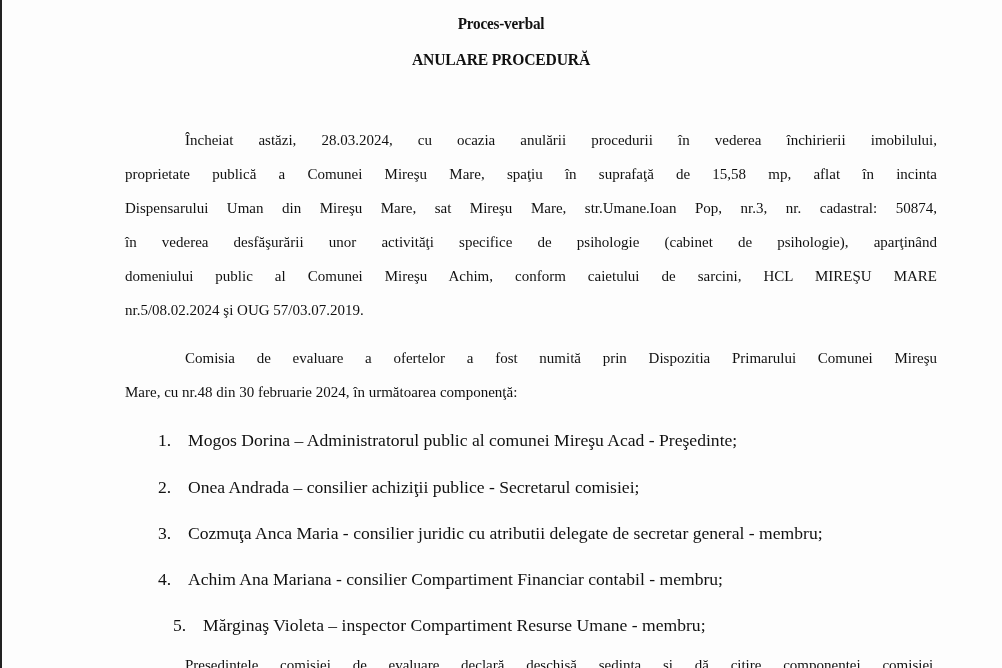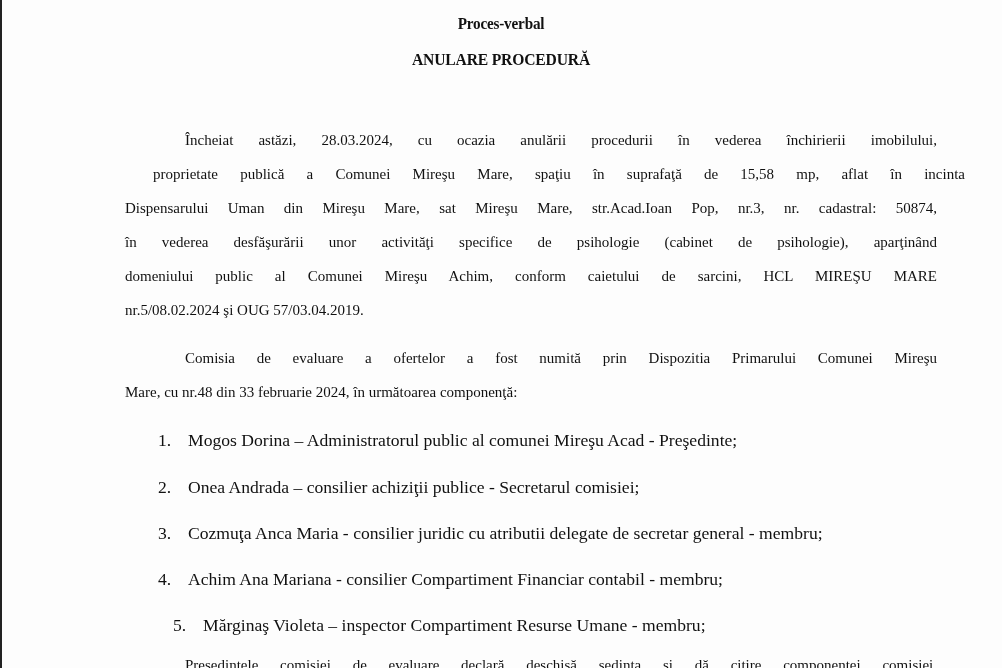--- a/index.html
+++ b/index.html
@@ -68,30 +68,30 @@
 
 <div class="left-edge"></div>
 
 <div class="page">
 
   <div class="title t1">Proces-verbal</div>
   <div class="title t2">ANULARE PROCEDURĂ</div>
 
   <div>
     <div class="line indent" style="top:129px;">Încheiat astăzi, 28.03.2024, cu ocazia anulării procedurii în vederea închirierii imobilului,</div>
-    <div class="line" style="top:163px;margin-left:28px;">proprietate publică a Comunei Mireşu Mare, spaţiu în suprafaţă de 15,58 mp, aflat în incinta</div>
-    <div class="line" style="top:197px;">Dispensarului Uman din Mireşu Mare, sat Mireşu Mare, str.Acad.Ioan Pop, nr.3, nr. cadastral: 50874,</div>
+    <div class="line" style="top:163px;">proprietate publică a Comunei Mireşu Mare, spaţiu în suprafaţă de 15,58 mp, aflat în incinta</div>
+    <div class="line" style="top:197px;">Dispensarului Uman din Mireşu Mare, sat Mireşu Mare, str.Umane.Ioan Pop, nr.3, nr. cadastral: 50874,</div>
     <div class="line" style="top:231px;">în vederea desfăşurării unor activităţi specifice de psihologie (cabinet de psihologie), aparţinând</div>
     <div class="line" style="top:265px;">domeniului public al Comunei Mireşu Achim, conform caietului de sarcini, HCL MIREŞU MARE</div>
-    <div class="line last" style="top:299px;">nr.5/08.02.2024  şi OUG 57/03.04.2019.</div>
+    <div class="line last" style="top:299px;">nr.5/08.02.2024  şi OUG 57/03.07.2019.</div>
   </div>
 
   <div>
     <div class="line indent" style="top:347px;">Comisia de evaluare a ofertelor a fost numită prin Dispozitia Primarului Comunei Mireşu</div>
-    <div class="line last" style="top:381px;">Mare, cu nr.48 din 33 februarie 2024, în următoarea componenţă:</div>
+    <div class="line last" style="top:381px;">Mare, cu nr.48 din 30 februarie 2024, în următoarea componenţă:</div>
   </div>
 
   <div>
     <div class="list-item" style="top:429px;">
       <span class="num">1.</span><span>Mogos Dorina  – Administratorul public al comunei Mireşu Acad - Preşedinte;</span>
     </div>
     <div class="list-item" style="top:476px;">
       <span class="num">2.</span><span>Onea Andrada  – consilier achiziţii publice - Secretarul comisiei;</span>
     </div>
     <div class="list-item" style="top:522px;">

